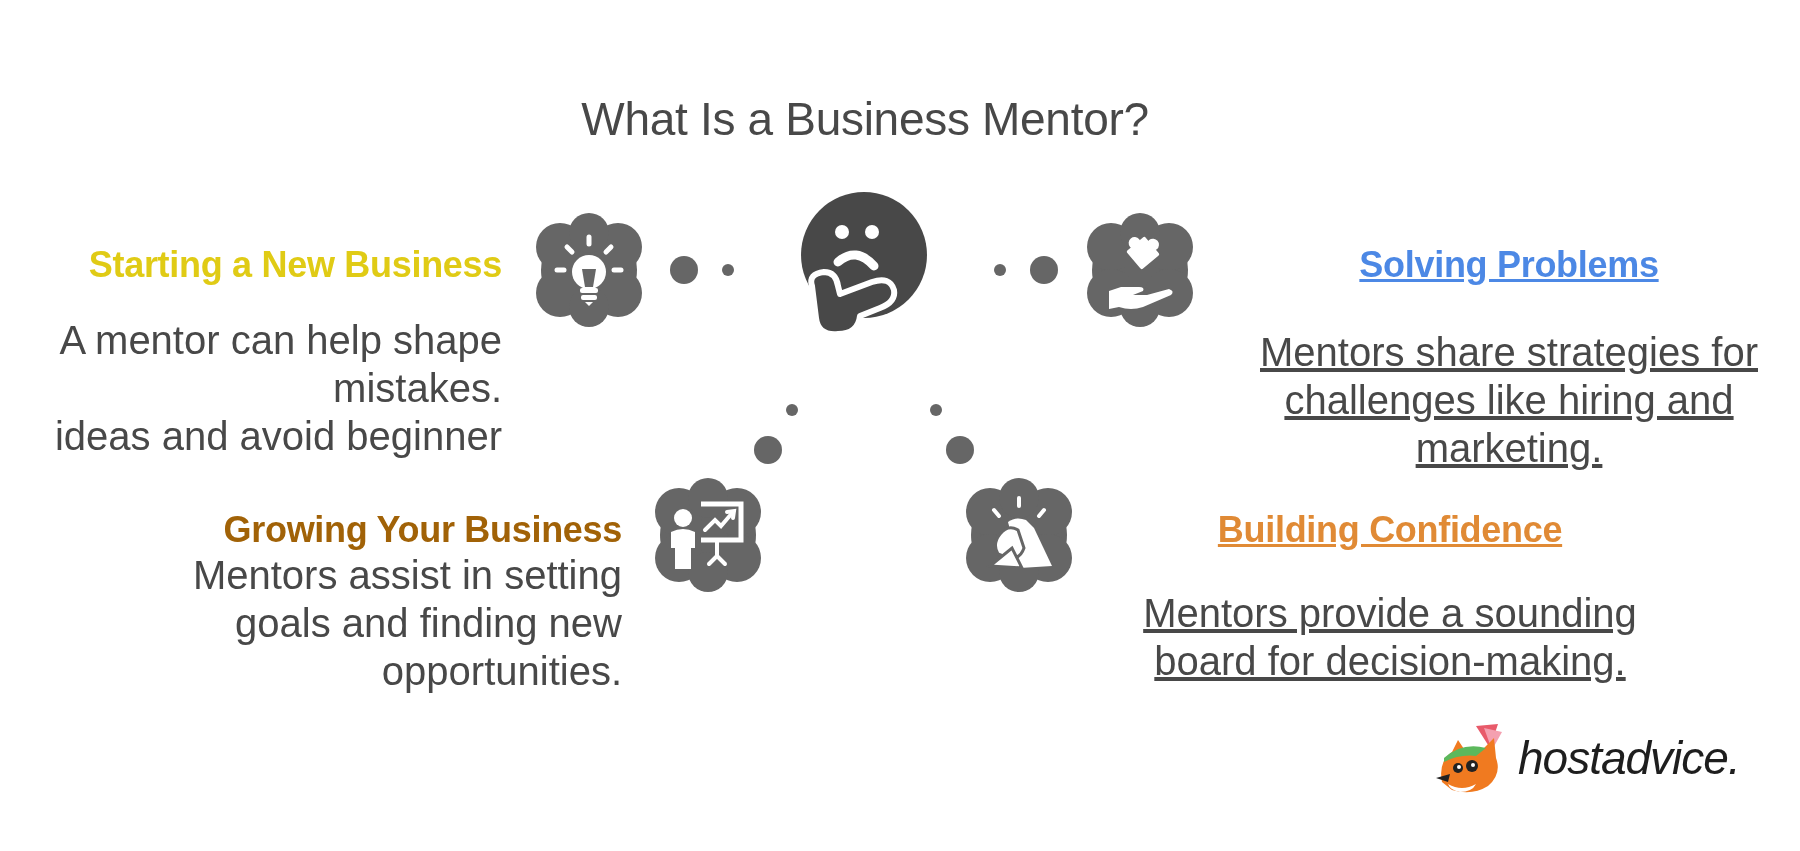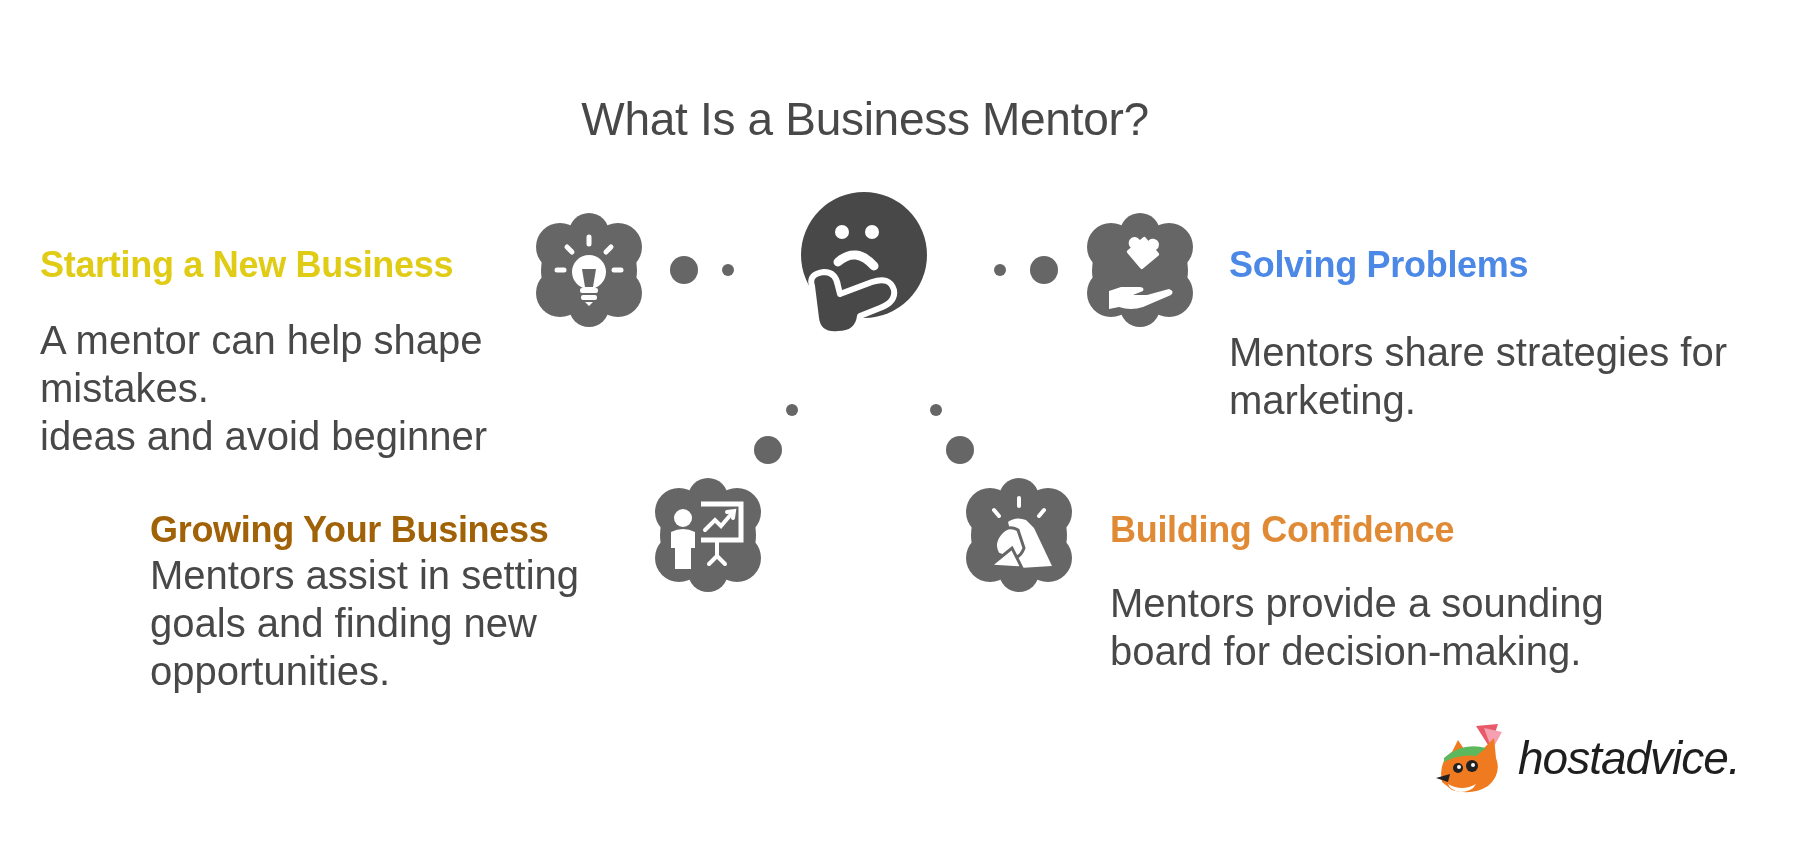--- a/index.html
+++ b/index.html
@@ -3,22 +3,22 @@
 <meta charset="utf-8">
 <style>
   html, body { margin: 0; padding: 0; background: #ffffff; }
   body { width: 1800px; height: 851px; position: relative; overflow: hidden;
          font-family: "Liberation Sans", "DejaVu Sans", sans-serif; color: #484848; }
   .abs { position: absolute; }
   .title { left: 0; width: 1730px; top: 92px; text-align: center; font-size: 46px;
            font-weight: normal; color: #484848; letter-spacing: -0.3px; }
   .heading { font-size: 36px; font-weight: bold; white-space: nowrap; letter-spacing: -0.3px; }
   .body-text { font-size: 40px; line-height: 48px; color: #484848; }
-  .right-align { }
-  .left-align { text-align: left; }
+  .right-align { text-align: right; }
+  .left-align { text-align: center; text-decoration: underline; }
   .dot { position: absolute; border-radius: 50%; background: #666666; }
   .cloud { position: absolute; width: 118px; height: 118px; }
   .face { position: absolute; }
   .logo-text { font-size: 46px; font-style: italic; color: #1e1e1e; letter-spacing: -1px; }
   .logo-text b { font-weight: normal; }
   .logo-text span.light { font-weight: normal; }
 </style>
 </head>
 <body>
 
@@ -87,20 +87,21 @@
     <rect x="50" y="30" width="24" height="24" rx="2"></rect>
     <circle cx="62" cy="29" r="6"></circle>
     <circle cx="75" cy="42" r="6"></circle>
   </g>
   <path d="M28 80 L28 98 L38 96 Q50 100 62 96 L90 84 Q94 80 88 78 L66 84 L52 84 L62 80 Q64 76 58 76 L40 76 Z" fill="#ffffff"></path>
 </svg>
 <div class="abs" style="left:1229px; top:244px; width:560px;">
   <div class="heading left-align" style="color:#4C88E5;">Solving Problems</div>
   <div class="body-text left-align" style="margin-top:42px;">
     <div>Mentors share strategies for</div>
+    <div>challenges like hiring and</div>
     <div>marketing.</div>
   </div>
 </div>
 
 <div class="abs" style="left:150px; top:509px; width:472px;">
   <div class="heading right-align" style="color:#a16207;">Growing Your Business</div>
   <div class="body-text right-align" style="">
     <div>Mentors assist in setting</div>
     <div>goals and finding new</div>
     <div>opportunities.</div>
@@ -140,21 +141,21 @@
     <line x1="59" y1="22" x2="59" y2="30"></line>
     <line x1="34" y1="34" x2="39" y2="40"></line>
     <line x1="84" y1="34" x2="79" y2="40"></line>
   </g>
   <path d="M48 46 Q56 40 66 44 L74 52 L92 90 L60 92 Z" fill="#ffffff"></path>
   <path d="M40 58 Q48 48 58 54 L64 72 Q60 84 48 82 L38 78 Q32 68 40 58 Z" fill="#ffffff" stroke="#666666" stroke-width="3"></path>
   <path d="M30 90 L52 72 L62 92 Z" fill="#ffffff" stroke="#666666" stroke-width="3"></path>
 </svg>
 <div class="abs" style="left:1110px; top:509px; width:560px;">
   <div class="heading left-align" style="color:#E08A35;">Building Confidence</div>
-  <div class="body-text left-align" style="margin-top:28px;">
+  <div class="body-text left-align" style="margin-top:38px;">
     <div>Mentors provide a sounding</div>
     <div>board for decision-making.</div>
   </div>
 </div>
 
 <div class="abs" style="left:1432px; top:722px; height:72px; display:flex; align-items:center;">
   <svg width="78" height="72" viewBox="0 0 78 72">
     <path d="M44 4 L66 2 L58 26 Z" fill="#e85a6a"></path>
     <path d="M52 6 L70 10 L60 28 Z" fill="#f4a0b0"></path>
     <path d="M10 60 Q6 40 20 30 L26 18 L34 30 L52 26 L62 16 L64 36 Q70 52 56 64 Q40 74 20 68 Z" fill="#f07a20"></path>

